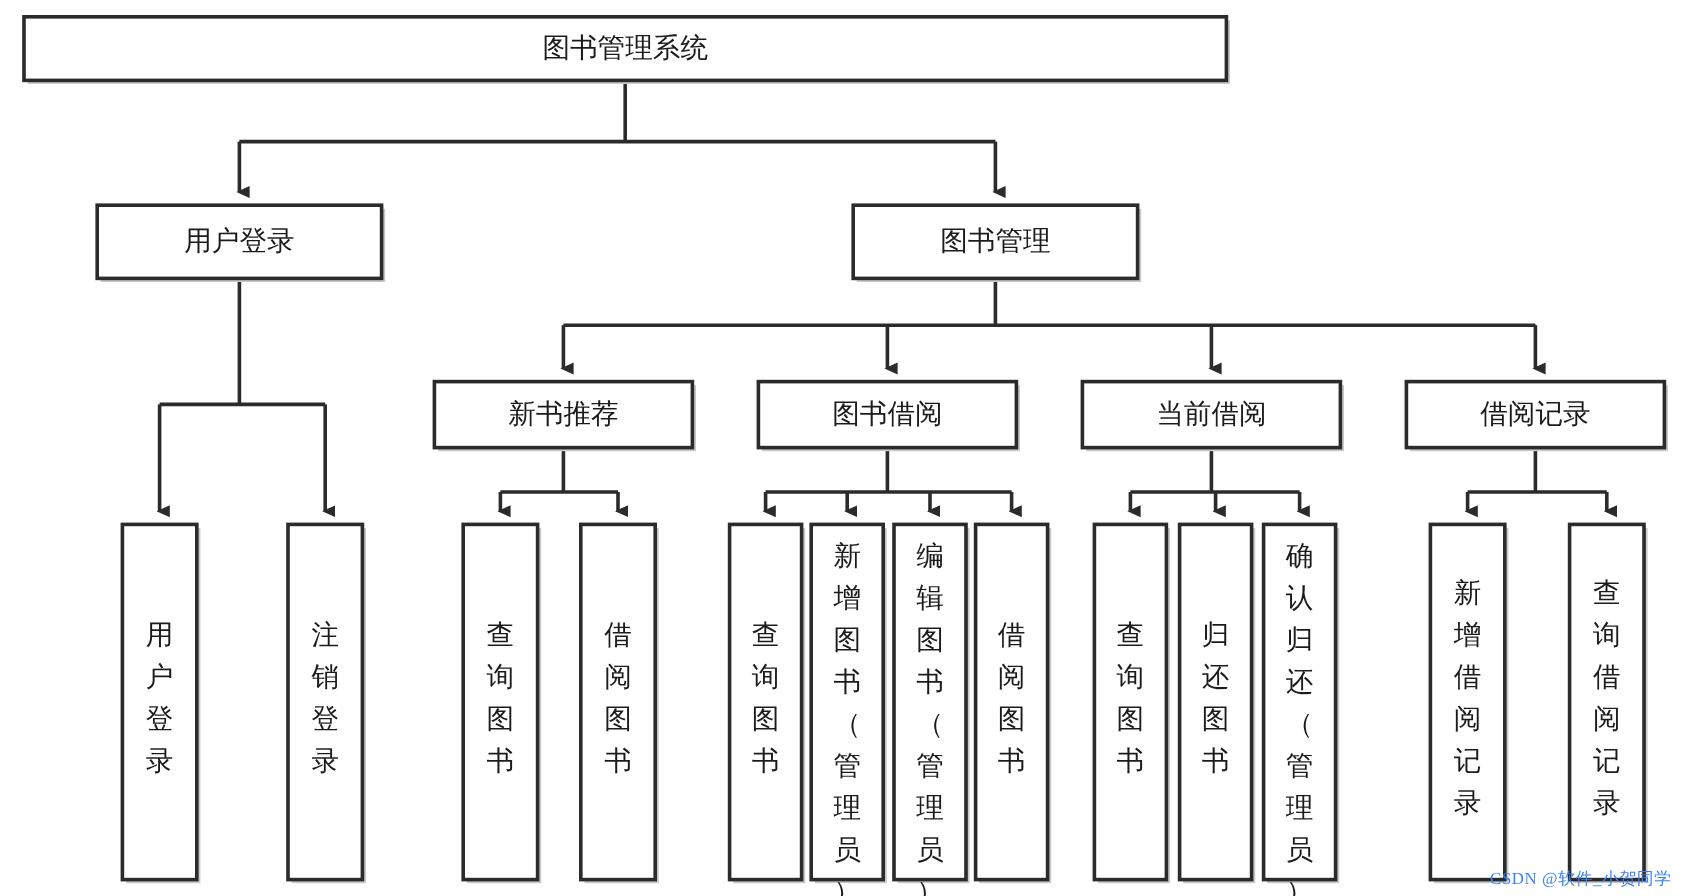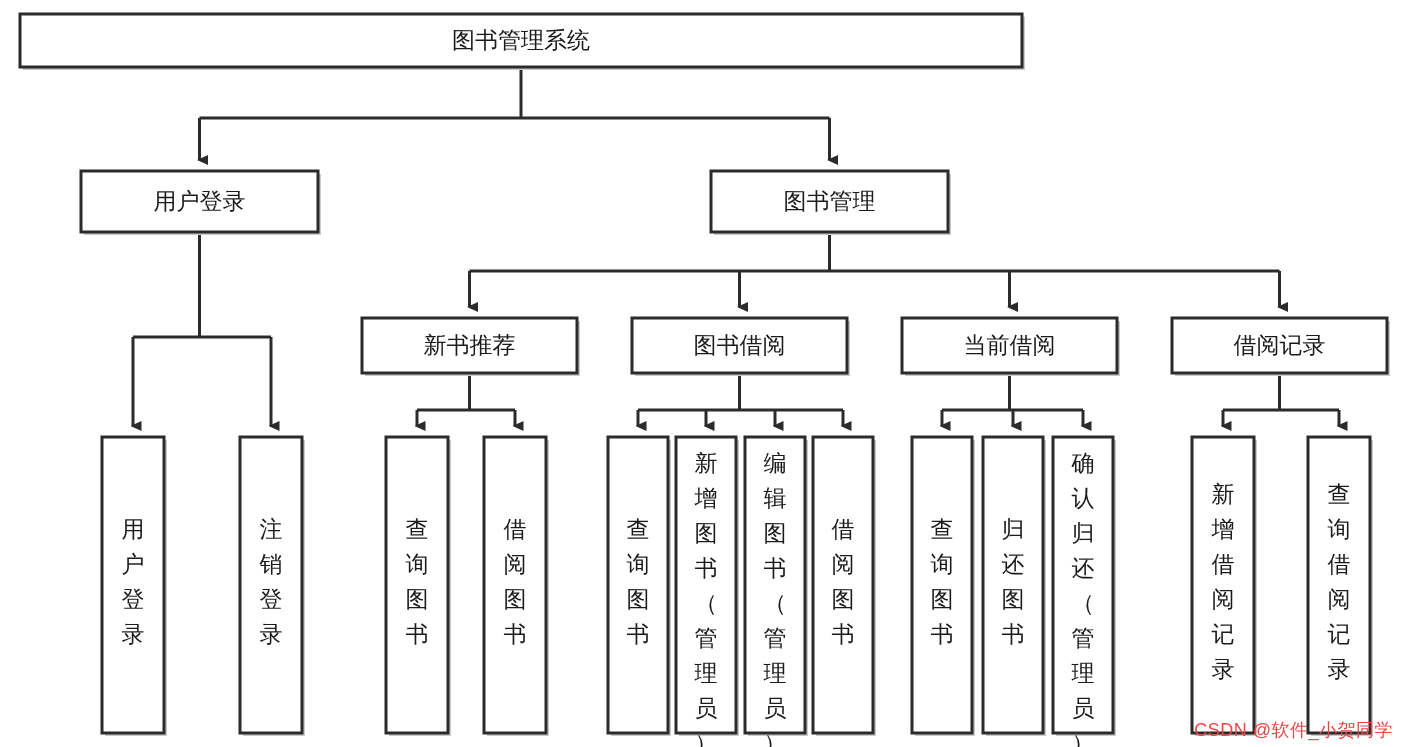--- a/index.html
+++ b/index.html
@@ -51,23 +51,23 @@
   .leaf-label {
     font-family: "Liberation Sans", "DejaVu Sans", sans-serif;
     fill: #1b1b1b;
     font-size: 23px;
     text-anchor: middle;
   }
   .watermark {
     position: absolute;
     right: 12px;
     bottom: 5px;
-    font-family: Liberation Sans, sans-serif;
-    font-size: 18px;
-    color: #ef4444;
+    font-family: Liberation Serif, serif;
+    font-size: 14px;
+    color: #3b82f6;
     letter-spacing: 0.5px;
     white-space: nowrap;
     pointer-events: none;
   }
 </style>
 </head>
 <body>
 
 <div id="diagram-root">
   <svg class="flow" viewBox="0 0 1405 747" xmlns="http://www.w3.org/2000/svg">

